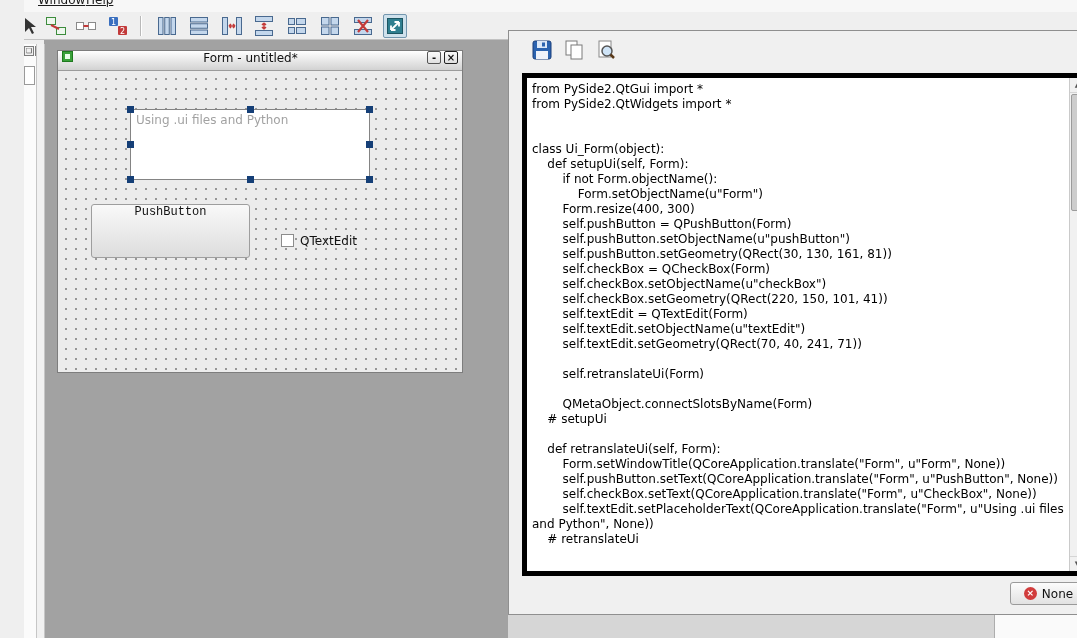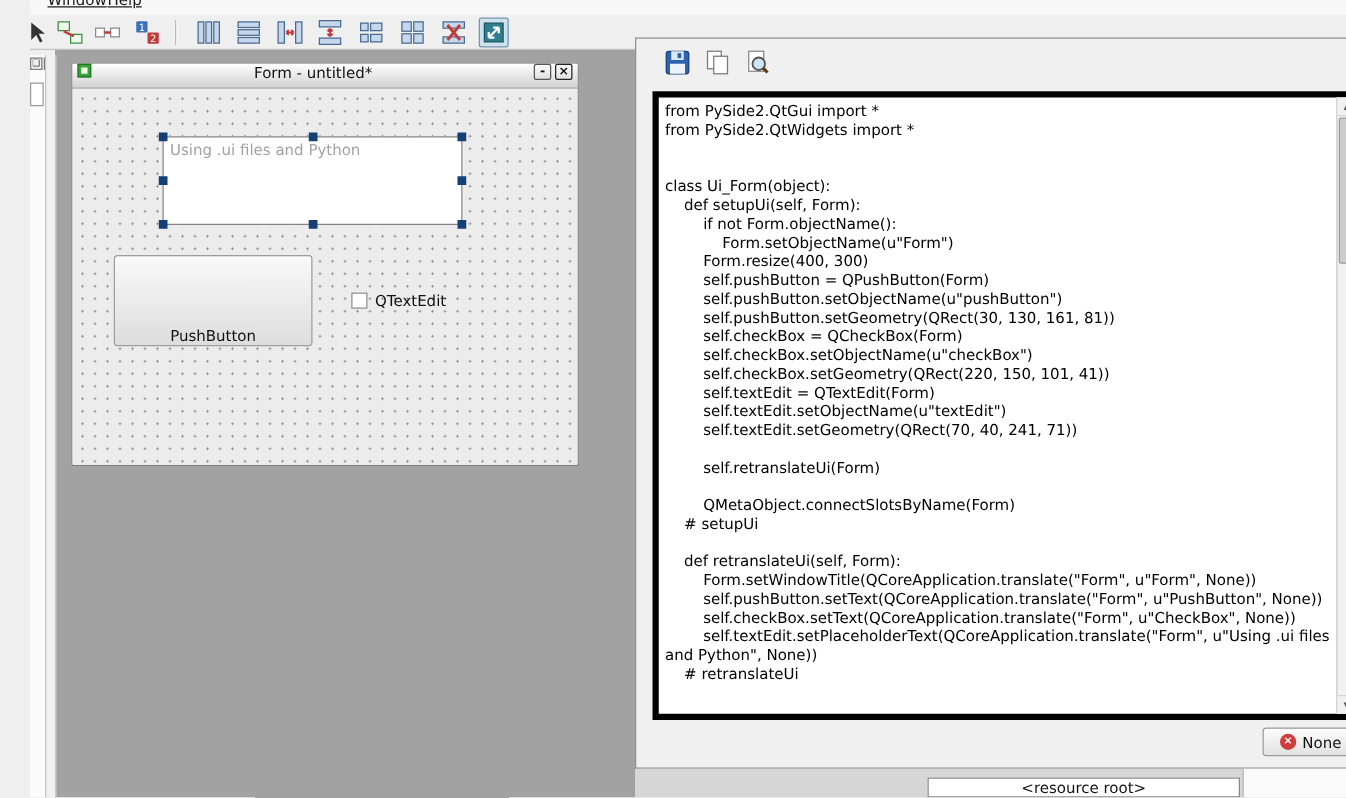--- a/index.html
+++ b/index.html
@@ -47,23 +47,23 @@
   .win-btn { width:14px; height:13px; border:1px solid #555; background:linear-gradient(#fafafa,#e0e0e0);
              border-radius:2px; display:flex; align-items:center; justify-content:center;
              font-size:10px; line-height:1; margin-left:3px; font-weight:bold; color:#111; }
   .win-btn.close { border-color:#222; }
   .form-body { position:relative; width:100%; height:300px; background-color:#ececec;
                background-image:radial-gradient(#979797 0.9px, transparent 1px);
                background-size:10px 10px; background-position:3px 3px; }
   .textedit { position:absolute; left:72px; top:38px; width:240px; height:71px; background:#fff;
               border:1px solid #848484; padding:3px 5px; color:#a2a2a2; }
   .handle { position:absolute; width:7px; height:7px; background:#153f77; }
-  .pushbutton { position:absolute; left:33px; top:133px; width:159px; height:73px;
+  .pushbutton { position:absolute; left:33px; top:133px; width:159px; height:54px;
                 background:linear-gradient(#f9f9f9,#dddddd); border:1px solid #9e9e9e; border-radius:3px;
-                display:flex; align-items:flex-end; justify-content:center; color:#111; }
+                display:flex; align-items:flex-start; justify-content:center; color:#111;font-family:Liberation Mono, monospace; }
   .checkbox-row { position:absolute; left:223px; top:163px; height:13px; display:flex; align-items:center; }
   .checkbox-box { width:13px; height:13px; background:#fff; border:1px solid #8c8c8c; margin-right:6px; }
 
   
   .code-dialog { left:484px; top:30px; width:593px; height:585px; background:#f0f0f0;
                  border:1px solid #8f8f8f; border-right:none; }
   .dlg-toolbtn { position:absolute; top:7px; width:26px; height:26px; display:flex;
                  align-items:center; justify-content:center; }
   .code-area { position:absolute; left:13px; top:42px; width:568px; height:503px; background:#fff;
                border:5px solid #000000; display:flex; }
@@ -288,15 +288,14 @@
     </div>
   </div>
 
   <div class="close-btn">
     <span class="close-x">×</span>
     <span>None</span>
   </div>
 </div>
 
 <div class="abs bottom-strip">
-  <div class="resource-box">&lt;resource root&gt;</div>
   <div class="bottom-right-panel"></div>
 </div>
 
 </body></html>

